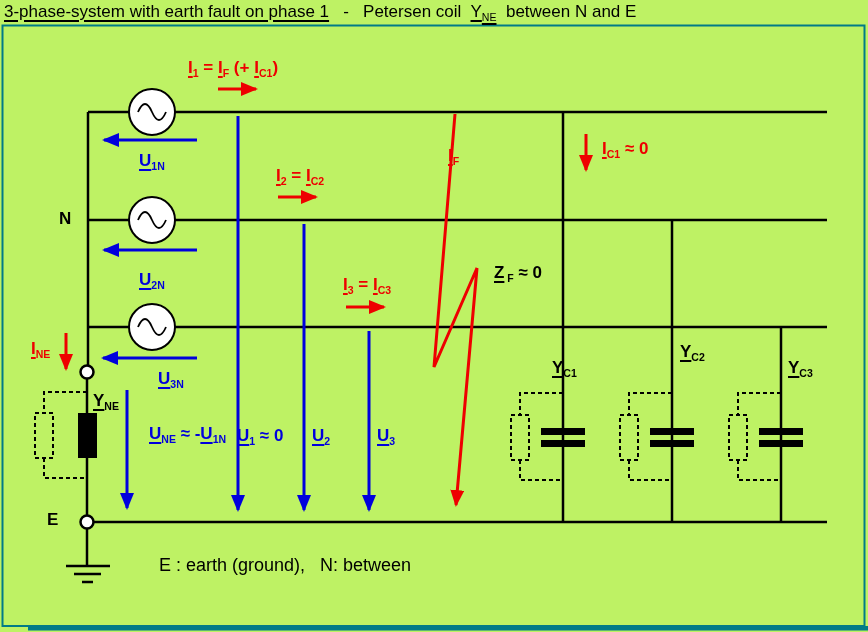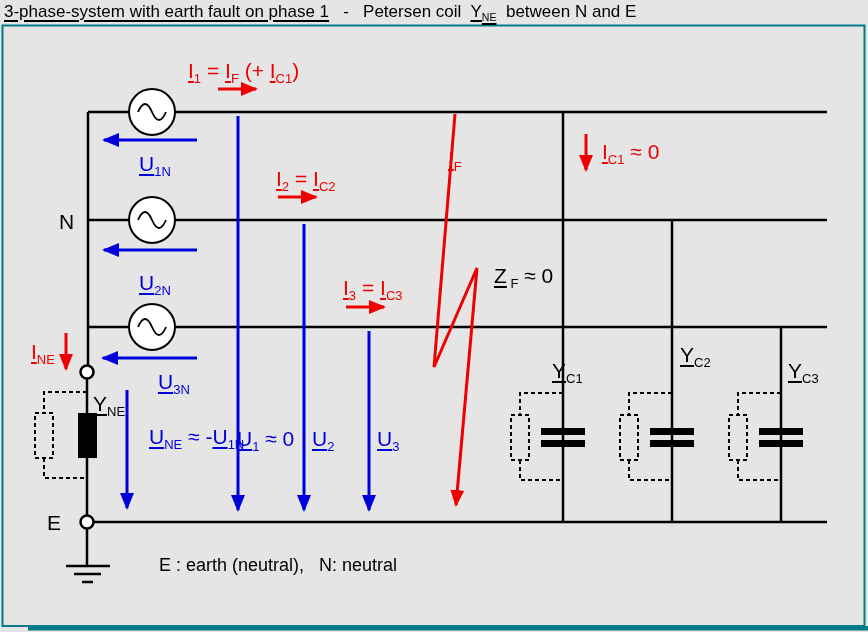--- a/index.html
+++ b/index.html
@@ -1,24 +1,24 @@
 <!DOCTYPE html>
 <html style="--red: #ee0000; --blue: #0000dd; --teal: #007b87; --wire: #000000;"><head>
 <meta charset="utf-8">
 <style>
   :root{
     --red:#ee0000; --blue:#0000dd; --teal:#007b87; --wire:#000000;
   }
   html,body{margin:0;padding:0;background:#ffffff;}
   .stage{
-    position:relative;width:868px;height:632px;background:#e5e5e5;overflow:hidden;
+    position:relative;width:868px;height:632px;background:#bef264;overflow:hidden;
     font-family:"Liberation Sans",sans-serif;color:#000;
   }
   .stage svg{position:absolute;left:0;top:0;}
-  .lbl{position:absolute;font-size:21px;font-weight:normal;white-space:pre;line-height:1.1;}
+  .lbl{position:absolute;font-size:17px;font-weight:bold;white-space:pre;line-height:1.1;}
   .red{color:var(--red);} .blue{color:var(--blue);} .blk{color:#000;}
   .title{position:absolute;left:4px;top:2px;font-size:17px;font-weight:normal;white-space:pre;color:#000;}
   .legend{position:absolute;left:159px;top:555px;font-size:18px;font-weight:normal;white-space:pre;color:#000;}
   sub{font-size:0.62em;}
   .uq{text-decoration:underline;text-decoration-thickness:1.5px;text-underline-offset:3px;}
   sub.uq{text-underline-offset:2px;}
   
   .w{stroke:var(--wire);stroke-width:2.5;fill:none;}
   .wt{stroke:var(--wire);stroke-width:2;fill:none;}
   .dash{stroke:var(--wire);stroke-width:2;fill:none;stroke-dasharray:4 3;}
@@ -197,14 +197,14 @@
   <div class="lbl blue" style="left:312px;top:427px"><span class="uq">U</span><sub>2</sub></div>
   <div class="lbl blue" style="left:377px;top:427px"><span class="uq">U</span><sub>3</sub></div>
 
   <div class="lbl blk" style="left:552px;top:359px"><span class="uq">Y</span><sub>C1</sub></div>
   <div class="lbl blk" style="left:680px;top:343px"><span class="uq">Y</span><sub>C2</sub></div>
   <div class="lbl blk" style="left:788px;top:359px"><span class="uq">Y</span><sub>C3</sub></div>
 
   <div class="lbl blk" style="left:59px;top:210px">N</div>
   <div class="lbl blk" style="left:47px;top:511px">E</div>
 
-  <div class="legend">E : earth (neutral),   N: neutral</div>
+  <div class="legend">E : earth (ground),   N: between</div>
 </div>
 
 </body></html>

